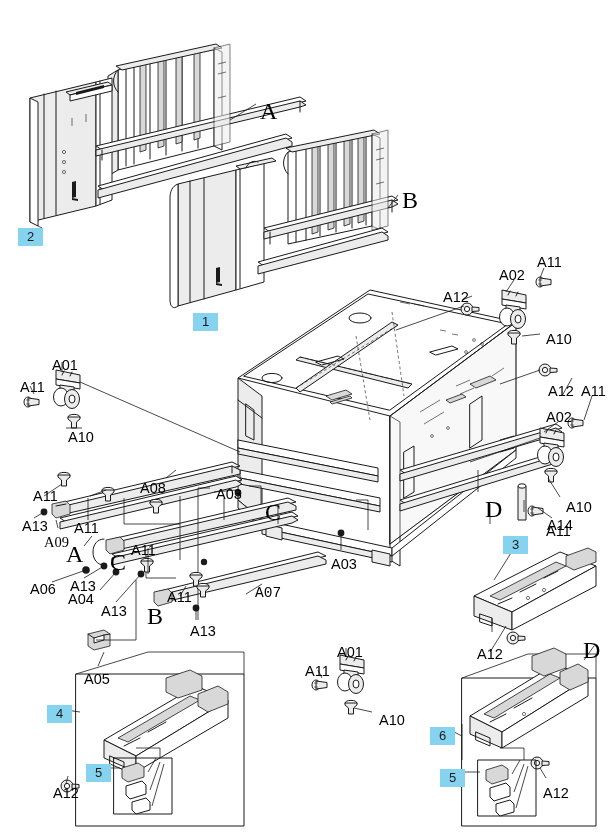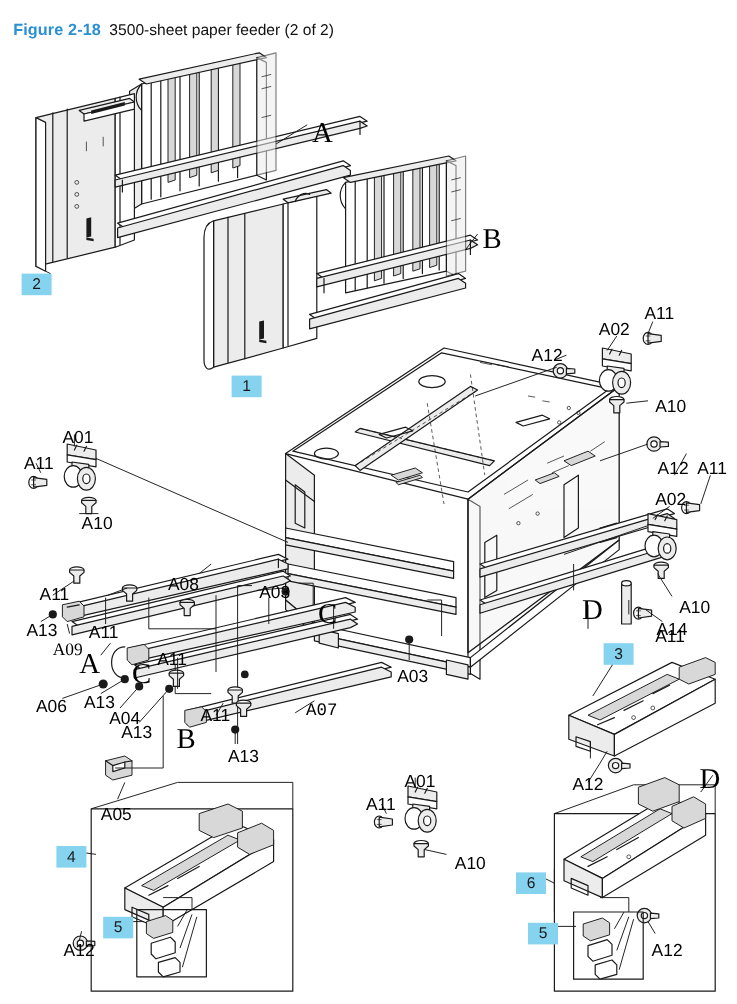--- a/index.html
+++ b/index.html
@@ -32,23 +32,20 @@
     position:absolute;background:#86d3ef;color:#1a1a1a;
     font-size:13px;line-height:15px;height:15px;min-width:17px;
     text-align:center;padding:1px 4px 2px 4px;box-sizing:content-box;
   }
 </style>
 </head>
 <body>
 
 <div id="page">
 
-  <div id="title-bar">
-    <span id="fig-num" style="color: rgb(42, 143, 212);">Figure 2-18</span><span id="fig-cap">3500-sheet paper feeder (2 of 2)</span>
-  </div>
 
   <svg id="art" viewBox="0 0 614 837" xmlns="http://www.w3.org/2000/svg">
     <defs>
       <style>
         .o{fill:none;stroke:#1a1a1a;stroke-width:1;stroke-linejoin:round;stroke-linecap:round;}
         .ot{fill:none;stroke:#1a1a1a;stroke-width:.6;}
         .f{fill:#ffffff;stroke:#1a1a1a;stroke-width:1;stroke-linejoin:round;}
         .fs{fill:#ececec;stroke:#1a1a1a;stroke-width:1;stroke-linejoin:round;}
         .fd{fill:#d8d8d8;stroke:#1a1a1a;stroke-width:.8;stroke-linejoin:round;}
         .blk{fill:#1a1a1a;}
@@ -451,21 +448,21 @@
     <div class="lbl" style="left: 20px; top: 380px;">A11</div>
     <div class="lbl" style="left: 68px; top: 430px;">A10</div>
     <div class="lbl" style="left: 33px; top: 489px;">A11</div>
     <div class="lbl" style="left: 22px; top: 519px;">A13</div>
     <div class="lbl" style="left: 44px; top: 535px; font-family: Liberation Serif, serif;">A09</div>
     <div class="lbl" style="left: 74px; top: 521px;">A11</div>
     <div class="lbl" style="left: 140px; top: 481px;">A08</div>
     <div class="lbl" style="left: 216px; top: 487px;">A03</div>
     <div class="lbl" style="left: 30px; top: 582px;">A06</div>
     <div class="lbl" style="left: 70px; top: 579px;">A13</div>
-    <div class="lbl" style="left: 91px; top: 592px;">A04</div>
+    <div class="lbl" style="left: 68px; top: 592px;">A04</div>
     <div class="lbl" style="left: 101px; top: 604px;">A13</div>
     <div class="lbl" style="left: 131px; top: 543px;">A11</div>
     <div class="lbl" style="left: 167px; top: 590px;">A11</div>
     <div class="lbl" style="left: 190px; top: 624px;">A13</div>
     <div class="lbl" style="left: 255px; top: 586px; font-family: Liberation Mono, monospace;">A07</div>
     <div class="lbl" style="left: 331px; top: 557px;">A03</div>
     <div class="lbl" style="left: 84px; top: 672px;">A05</div>
     <div class="lbl" style="left: 337px; top: 645px;">A01</div>
     <div class="lbl" style="left: 305px; top: 664px;">A11</div>
     <div class="lbl" style="left: 379px; top: 713px;">A10</div>

